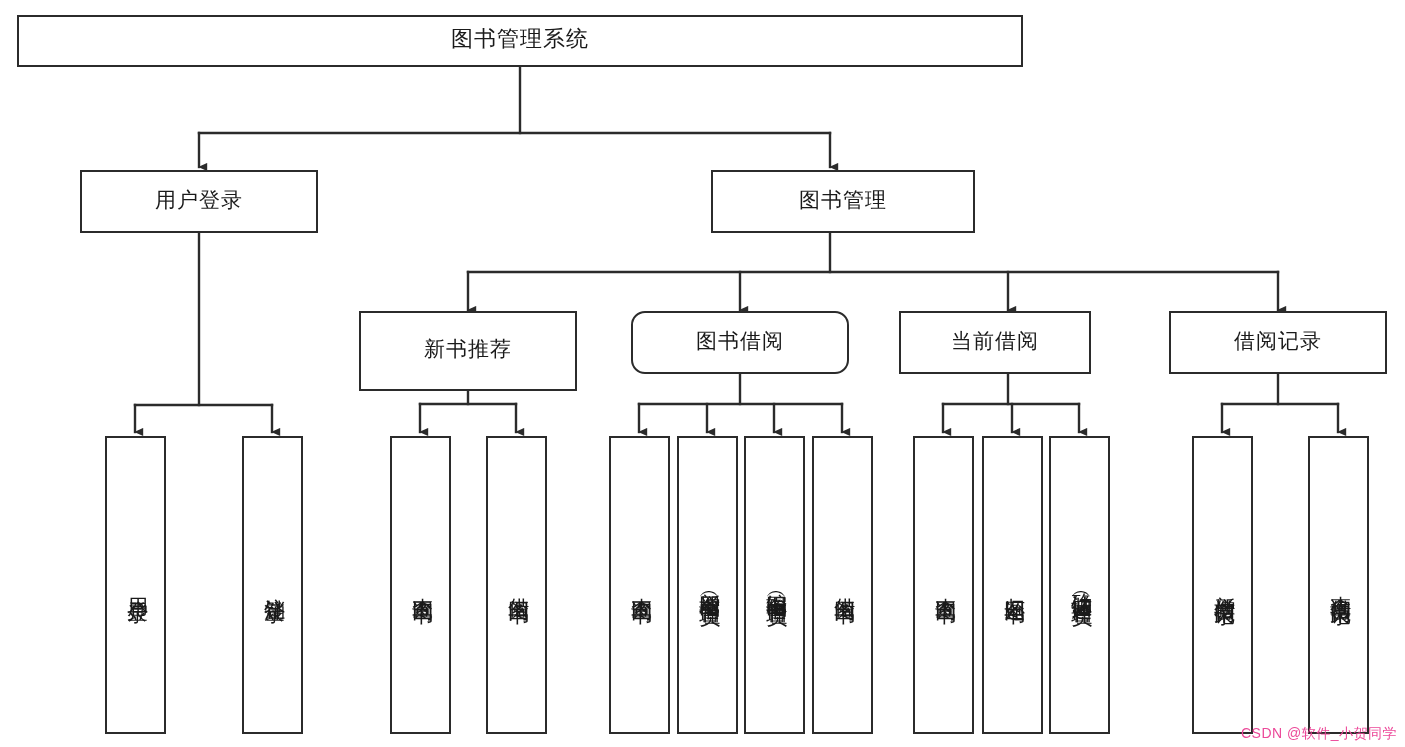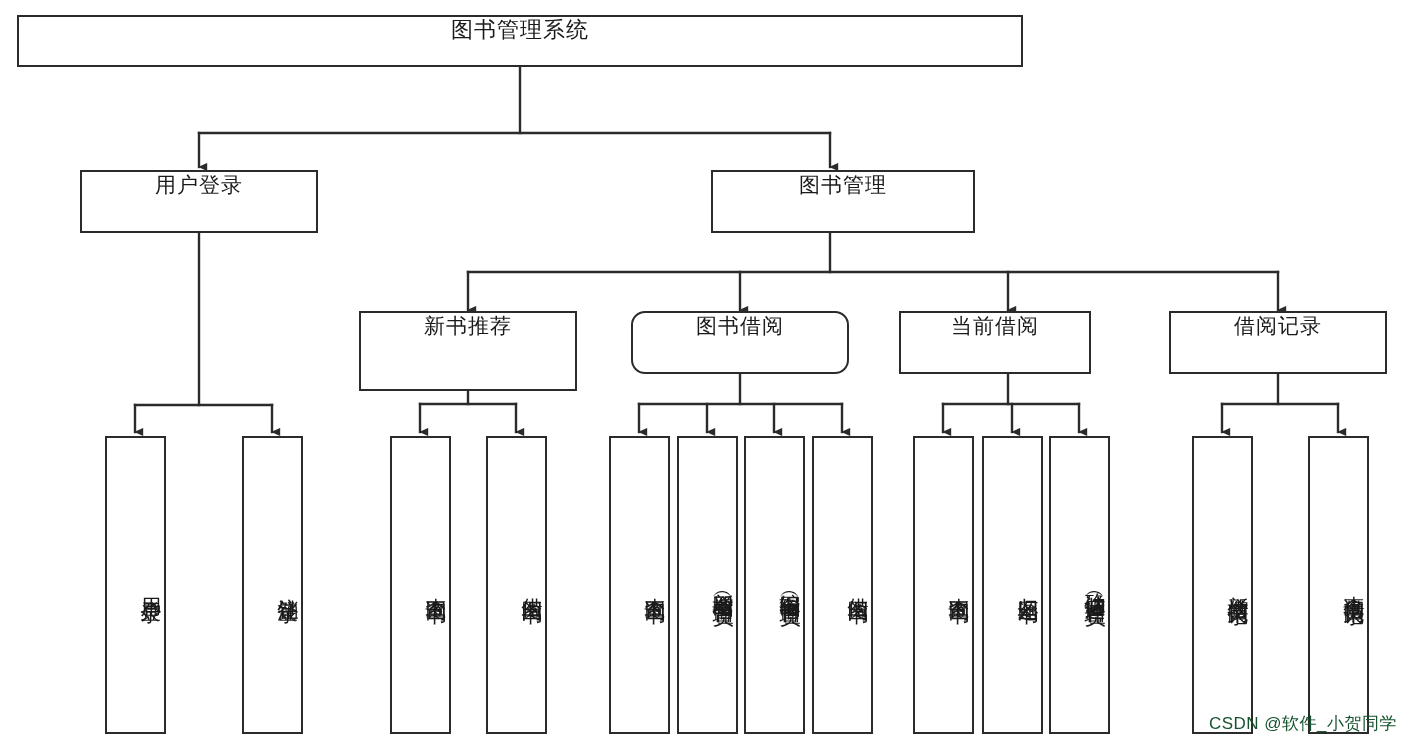--- a/index.html
+++ b/index.html
@@ -24,22 +24,24 @@
     width: 1405px;
     height: 747px;
     pointer-events: none;
   }
   .node {
     position: absolute;
     box-sizing: border-box;
     border: 2px solid #2b2b2b;
     background: #ffffff;
     display: flex;
+    align-items: center;
     justify-content: center;
     color: #1a1a1a;
+    font-family: Liberation Mono, monospace;
   }
   .node.horizontal {
     font-size: 21px;
     line-height: 1.2;
     letter-spacing: 1px;
   }
   .node.vertical {
     writing-mode: vertical-rl;
     text-orientation: upright;
     font-size: 21px;
@@ -52,23 +54,23 @@
     writing-mode: vertical-rl;
     text-orientation: upright;
     display: block;
   }
   .node.root {
     font-size: 22px;
   }
   #watermark {
     position: absolute;
     right: 8px;
-    bottom: 12px;
-    font-size: 17px;
-    color: #14532d;
+    bottom: 4px;
+    font-size: 14px;
+    color: #ec4899;
     letter-spacing: 0.5px;
     user-select: none;
   }
 </style>
 </head>
 <body>
 
 <div id="diagram-root">
 
   <svg id="connector-layer" viewBox="0 0 1405 747" width="1405" height="747" xmlns="http://www.w3.org/2000/svg">

